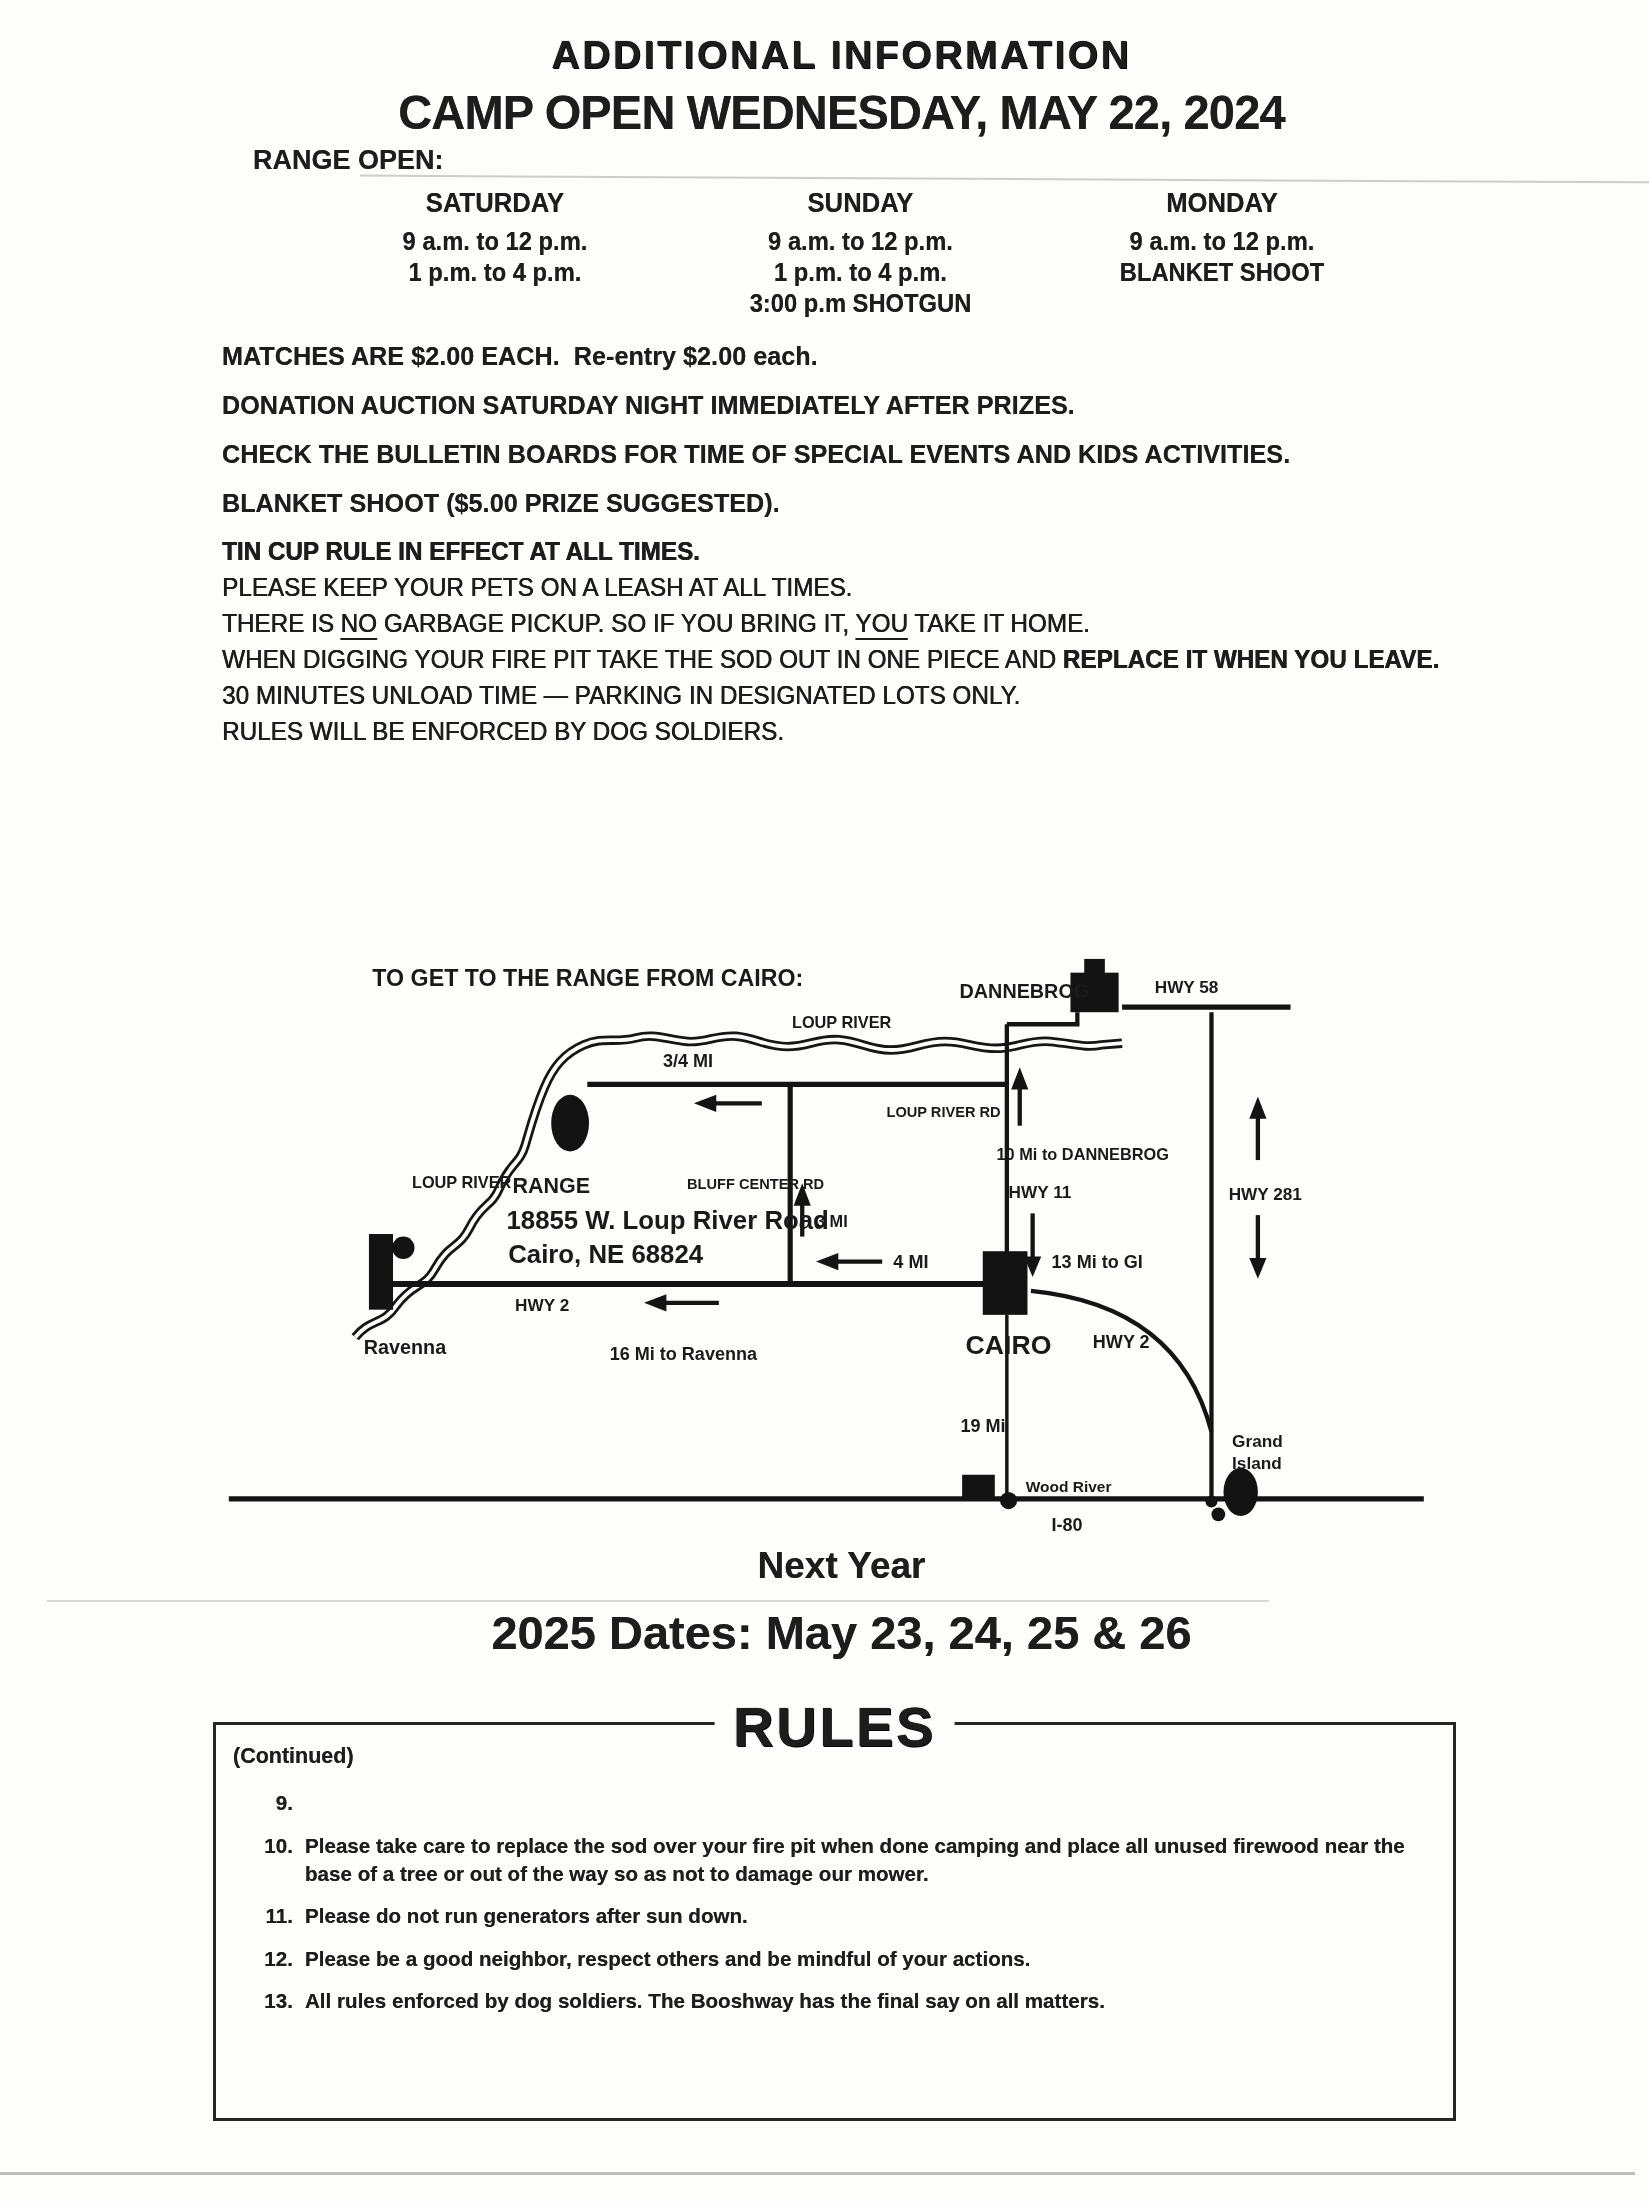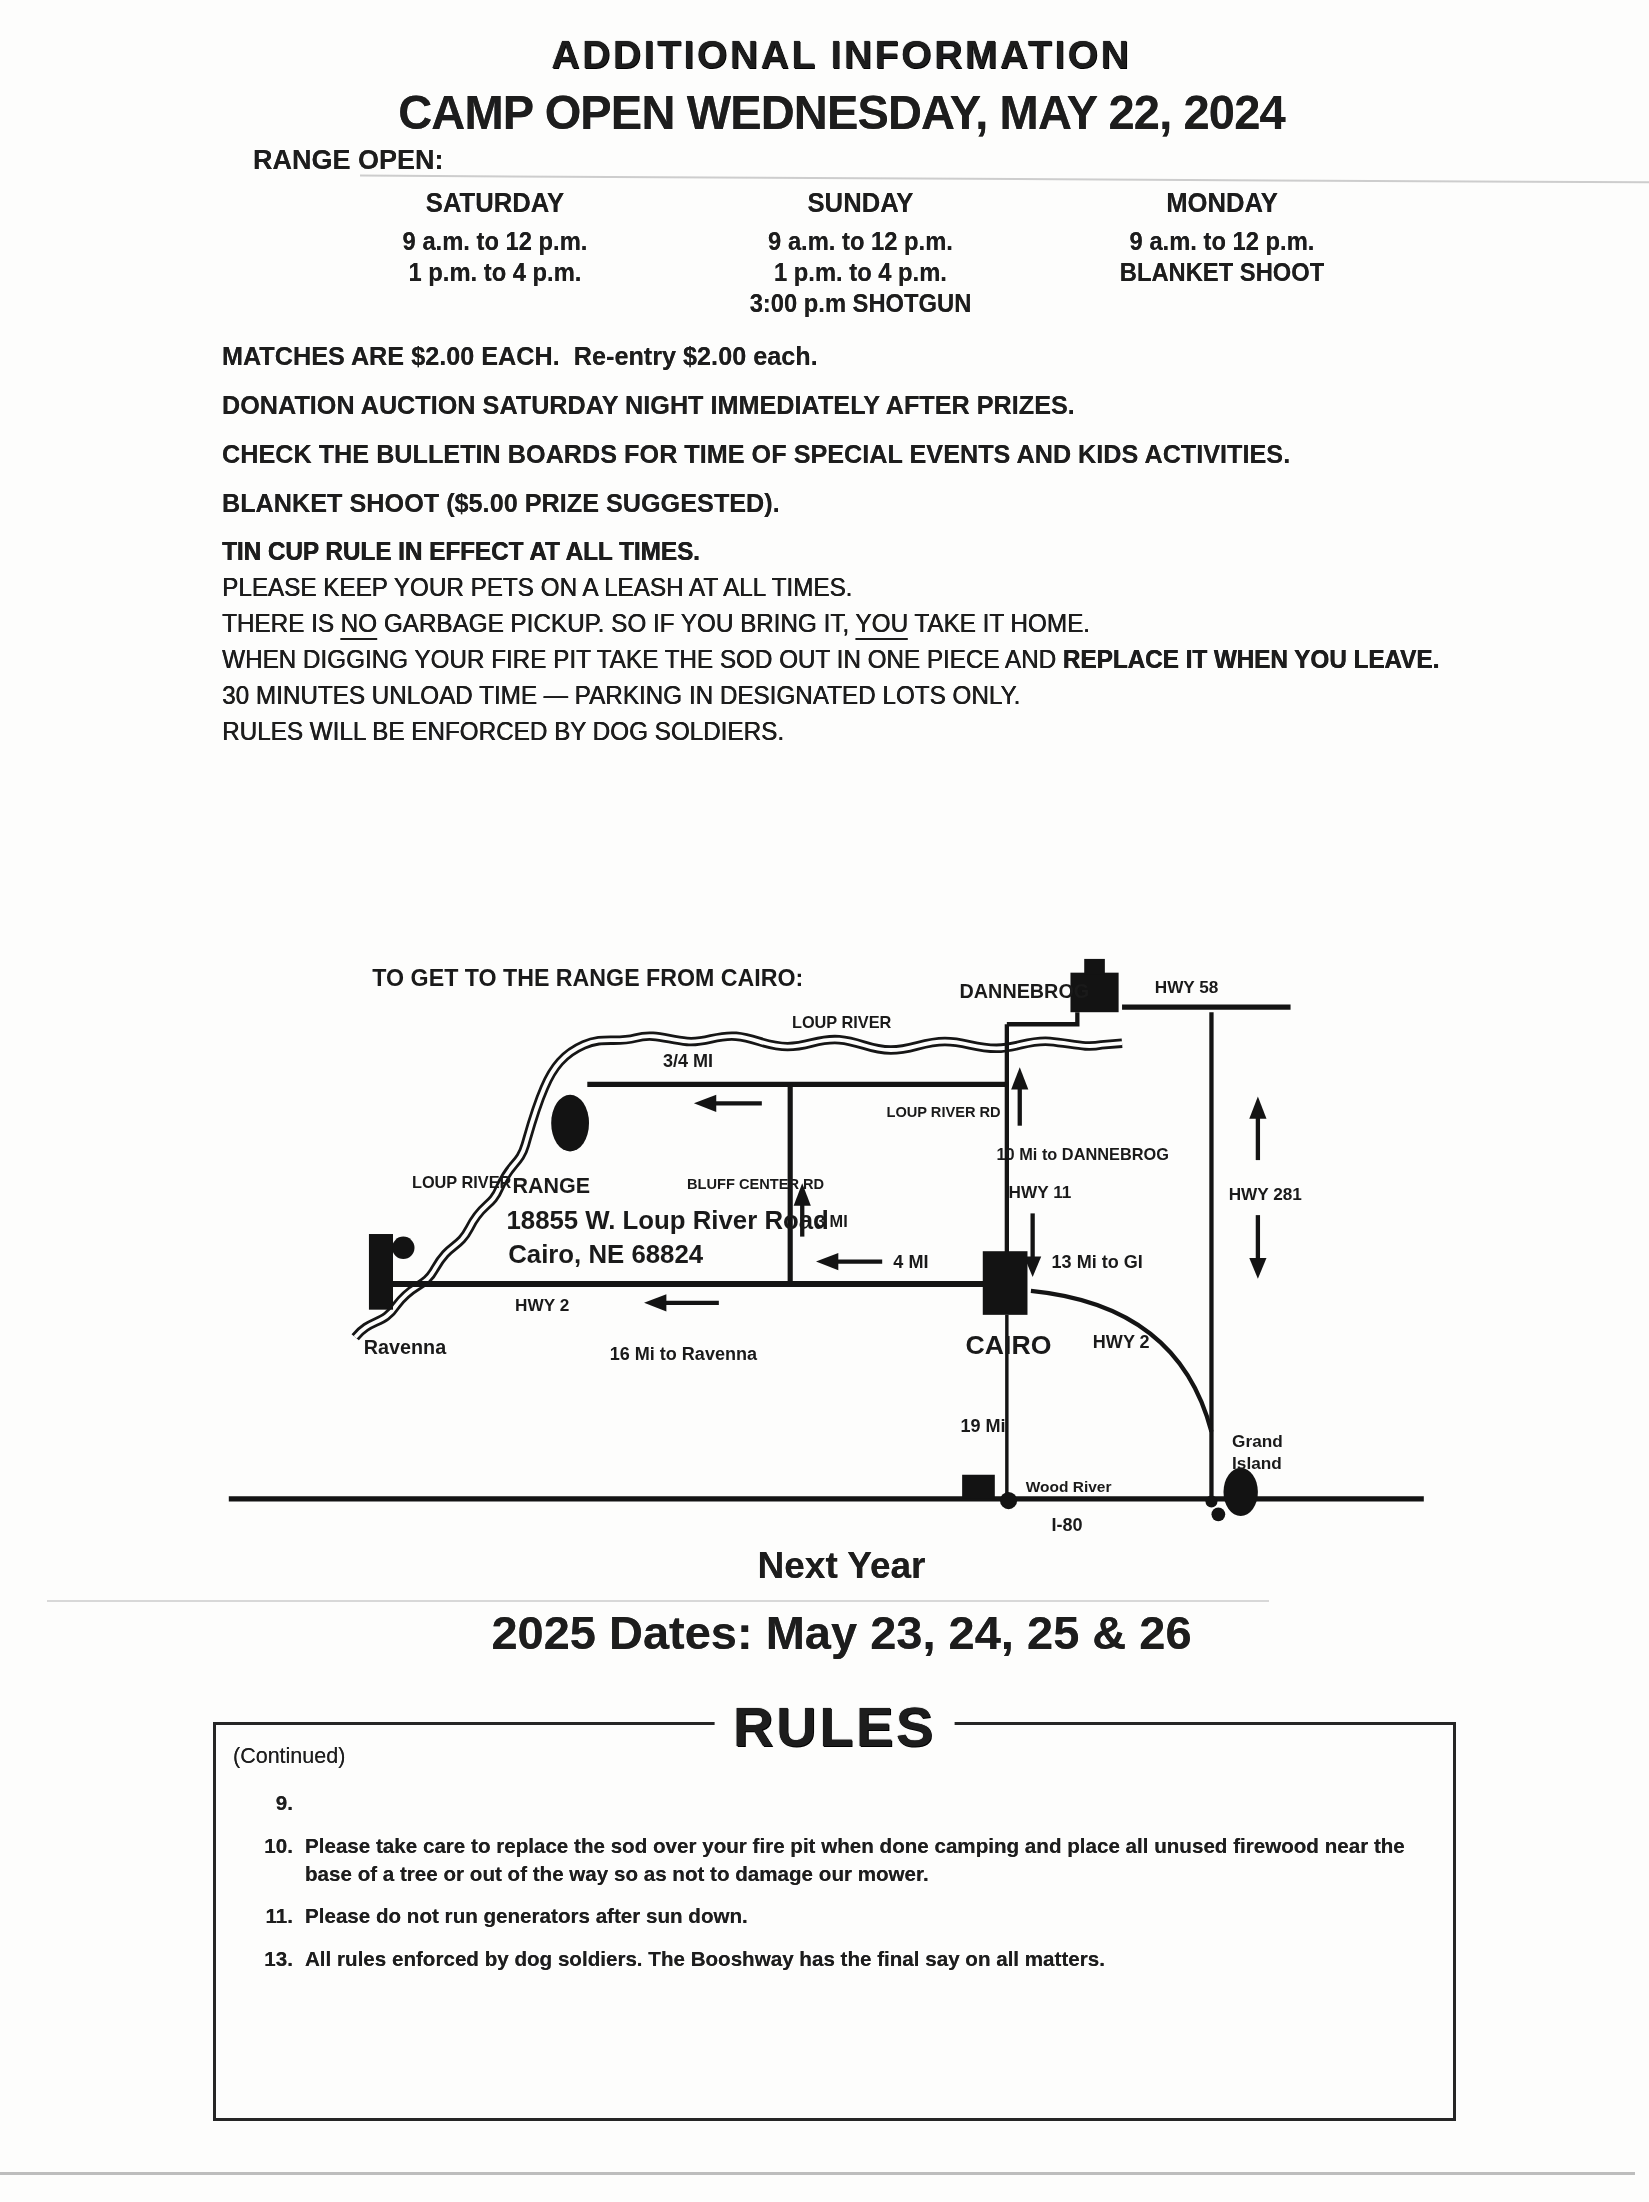--- a/index.html
+++ b/index.html
@@ -42,21 +42,21 @@
   .rules-box{
     left:213px;top:1722px;width:1243px;height:399px;
     border:3.4px solid #262626;box-sizing:border-box;
   }
   .rules-title{
     position:absolute;top:-31px;left:50%;transform:translateX(-50%);
     background:#fdfdfc;padding:0 19px;
     font-size:56px;font-weight:900;letter-spacing:2.6px;
     text-shadow:0 0 0.9px #000,0.9px 0.9px 0 #000;
   }
-  .rules-continued{position:absolute;left:17px;top:19px;font-size:21.5px;font-weight:normal;}
+  .rules-continued{position:absolute;left:17px;top:19px;font-size:21.5px;font-weight:bold;}
   .rules-items{position:absolute;left:34px;top:64px;width:1170px;}
   .rules-item{display:flex;margin-bottom:14.6px;font-size:20.6px;font-weight:bold;line-height:28px;}
   .rules-item .num{width:43px;min-width:43px;text-align:right;padding-right:12px;}
   .rules-footer{position:absolute;left:17px;top:294px;width:1205px;
     font-size:20.6px;font-weight:bold;line-height:29px;}
 </style>
 </head>
 <body>
 
 <div class="abs center-band doc-title ink">ADDITIONAL INFORMATION</div>
@@ -218,20 +218,24 @@
     </div>
     <div class="rules-item ink">
       <span class="num">10.</span>
       <span class="txt">Please take care to replace the sod over your fire pit when done camping and place all unused firewood near the base of a tree or out of the way so as not to damage our mower.</span>
     </div>
     <div class="rules-item ink">
       <span class="num">11.</span>
       <span class="txt">Please do not run generators after sun down.</span>
     </div>
     <div class="rules-item ink">
+      <span class="num">12.</span>
+      <span class="txt">Please be a good neighbor, respect others and be mindful of your actions.</span>
+    </div>
+    <div class="rules-item ink">
       <span class="num">13.</span>
       <span class="txt">All rules enforced by dog soldiers. The Booshway has the final say on all matters.</span>
     </div>
   </div>
 </div>
 
 <div class="abs scan-line" style="top:2172px;left:0;width:1635px;background:#bdbdbd;height:2.6px;"></div>
 
 
 </body></html>

